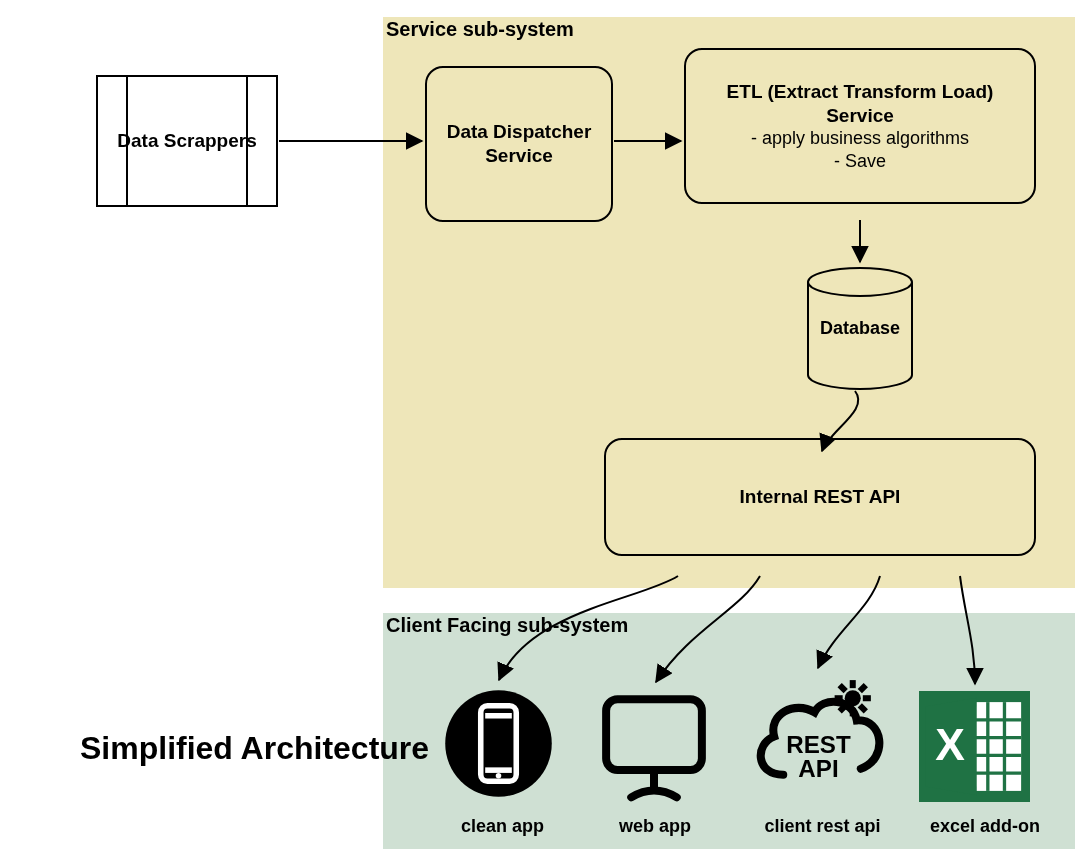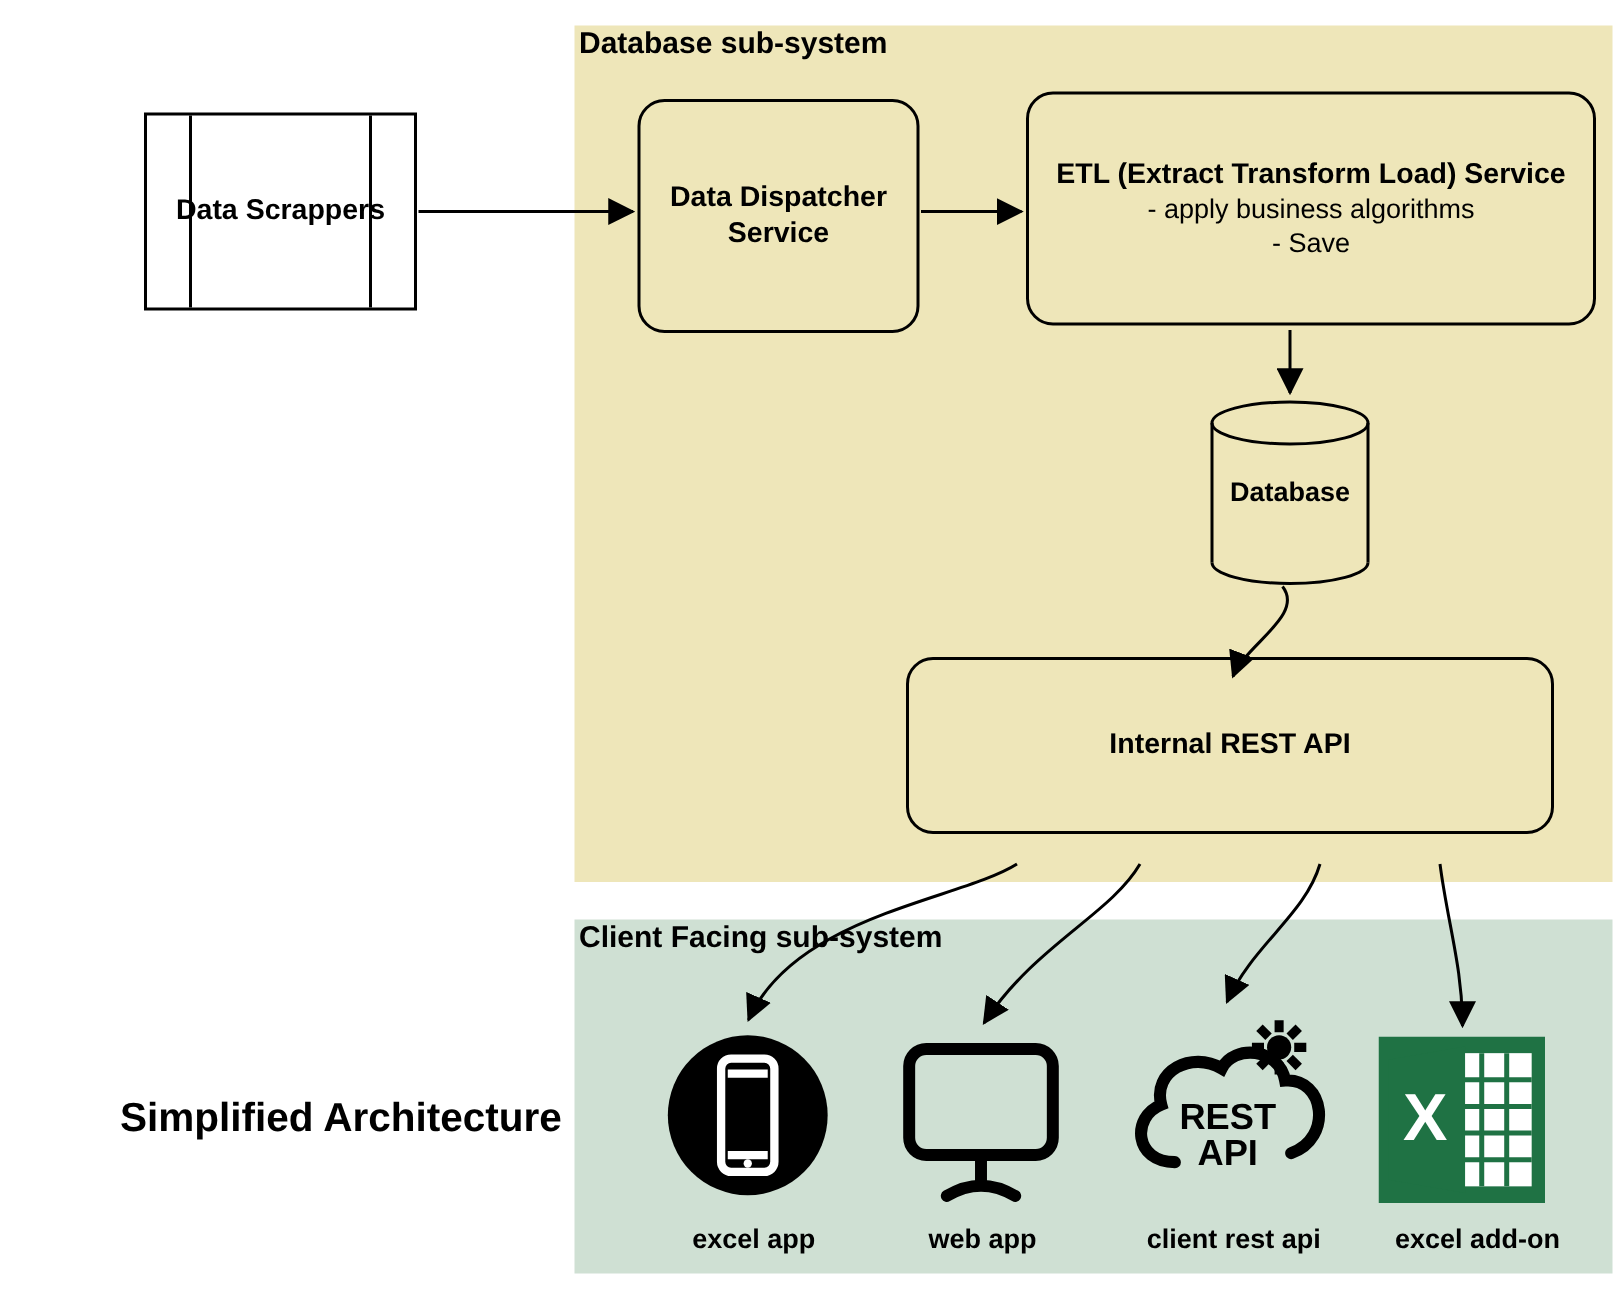--- a/index.html
+++ b/index.html
@@ -2,48 +2,48 @@
 <html><head>
 <meta charset="utf-8">
 <style>
   html, body { margin:0; padding:0; }
   body { width:1081px; height:861px; background:#fff; font-family: Arial, Helvetica, sans-serif; color:#000; position:relative; }
   .region { position:absolute; }
   .box { position:absolute; border:2px solid #000; background:transparent; display:flex; flex-direction:column; align-items:center; justify-content:center; text-align:center; padding:6px; box-sizing:border-box; }
   .rounded { border-radius:18px; }
   .region-label { position:absolute; font-size:20px; font-weight:600; }
   .caption-label { position:absolute; font-size:18px; font-weight:600; text-align:center; }
-  .title { position:absolute; font-size:27px; font-weight:700; }
+  .title { position:absolute; font-size:32px; font-weight:700; }
   .box-text { font-size:19px; font-weight:600; line-height:1.25; }
   .box-sub  { font-size:18px; font-weight:500; line-height:1.25; }
   svg.overlay { position:absolute; left:0; top:0; width:1081px; height:861px; pointer-events:none; }
   .icon { position:absolute; }
 </style>
 </head>
 <body>
 
 <div class="region" style="left:383px; top:17px; width:692px; height:571px; background:#eee6b9;"></div>
 <div class="region" style="left:383px; top:613px; width:692px; height:236px; background:#cfe0d3;"></div>
 
-<div class="region-label" style="left:386px; top:18px;">Database sub-system</div>
+<div class="region-label" style="left:386px; top:18px;">Service sub-system</div>
 <div class="region-label" style="left:386px; top:614px;">Client Facing sub-system</div>
 
 <div class="title" style="left:80px; top:730px;">Simplified Architecture</div>
 
 <div class="box" style="left:96px; top:75px; width:182px; height:132px;">
   <div style="position:absolute; left:28px; top:0; bottom:0; width:0; border-left:2px solid #000;"></div>
   <div style="position:absolute; right:28px; top:0; bottom:0; width:0; border-right:2px solid #000;"></div>
   <div class="box-text">Data Scrappers</div>
 </div>
 
 <div class="box rounded" style="left:425px; top:66px; width:188px; height:156px;">
   <div class="box-text">Data Dispatcher Service</div>
 </div>
 
-<div class="box rounded" style="left:684px; top:61px; width:380px; height:156px;">
+<div class="box rounded" style="left:684px; top:48px; width:352px; height:156px;">
   <div class="box-text">ETL (Extract Transform Load) Service</div>
   <div class="box-sub">- apply business algorithms</div>
   <div class="box-sub">- Save</div>
 </div>
 
 <svg class="icon" style="left:806px; top:266px; width:108px; height:125px;" viewBox="0 0 108 125">
   <ellipse cx="54" cy="16" rx="52" ry="14" fill="none" stroke="#000" stroke-width="2"></ellipse>
   <path d="M2 16 V109" fill="none" stroke="#000" stroke-width="2"></path>
   <path d="M106 16 V109" fill="none" stroke="#000" stroke-width="2"></path>
   <path d="M2 109 A52 14 0 0 0 106 109" fill="none" stroke="#000" stroke-width="2"></path>
@@ -54,21 +54,21 @@
   <div class="box-text">Internal REST API</div>
 </div>
 
 <svg class="icon" style="left:443px; top:688px; width:111px; height:111px;" viewBox="0 0 100 100">
   <circle cx="50" cy="50" r="48" fill="#000"></circle>
   <rect x="34" y="16" width="32" height="68" rx="6" fill="#000" stroke="#fff" stroke-width="5"></rect>
   <line x1="38" y1="25" x2="62" y2="25" stroke="#fff" stroke-width="5"></line>
   <line x1="38" y1="74" x2="62" y2="74" stroke="#fff" stroke-width="5"></line>
   <circle cx="50" cy="79" r="2.5" fill="#fff"></circle>
 </svg>
-<div class="caption-label" style="left:430px; top:816px; width:145px;">excel app</div>
+<div class="caption-label" style="left:430px; top:816px; width:145px;">clean app</div>
 
 <svg class="icon" style="left:597px; top:690px; width:114px; height:112px;" viewBox="0 0 100 98">
   <rect x="8" y="8" width="84" height="62" rx="10" fill="none" stroke="#000" stroke-width="7"></rect>
   <line x1="50" y1="70" x2="50" y2="88" stroke="#000" stroke-width="7"></line>
   <path d="M30 94 Q50 82 70 94" fill="none" stroke="#000" stroke-width="7" stroke-linecap="round"></path>
 </svg>
 <div class="caption-label" style="left:590px; top:816px; width:130px;">web app</div>
 
 <svg class="icon" style="left:748px; top:674px; width:141px; height:125px;" viewBox="0 0 140 124">
   <path d="M35 100 C8 100 6 70 26 62 C20 40 46 26 66 38 C74 22 104 24 108 46 C134 44 140 84 112 94" fill="none" stroke="#000" stroke-width="8" stroke-linecap="round"></path>

